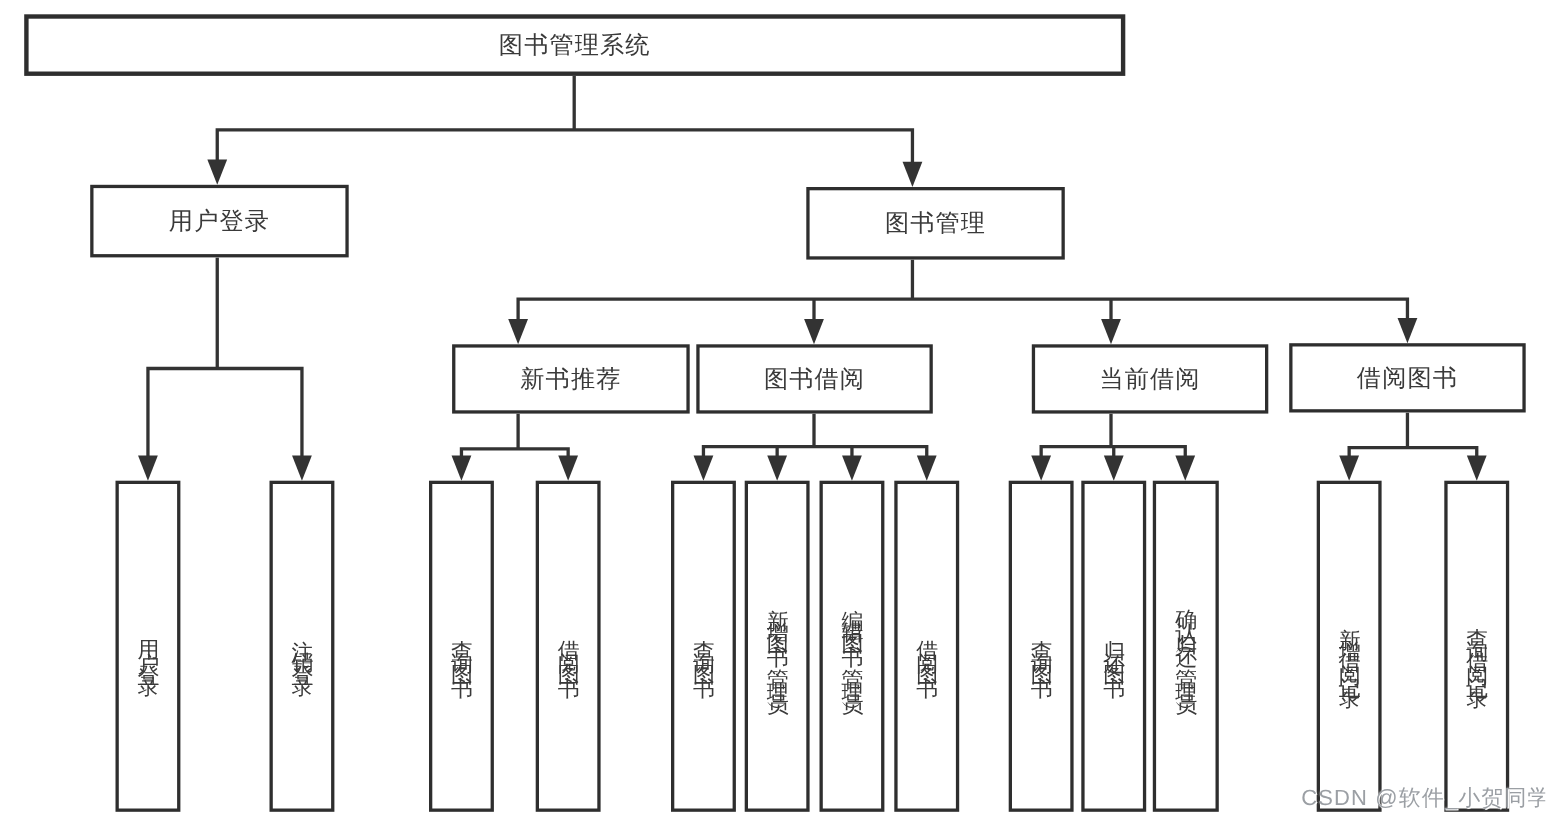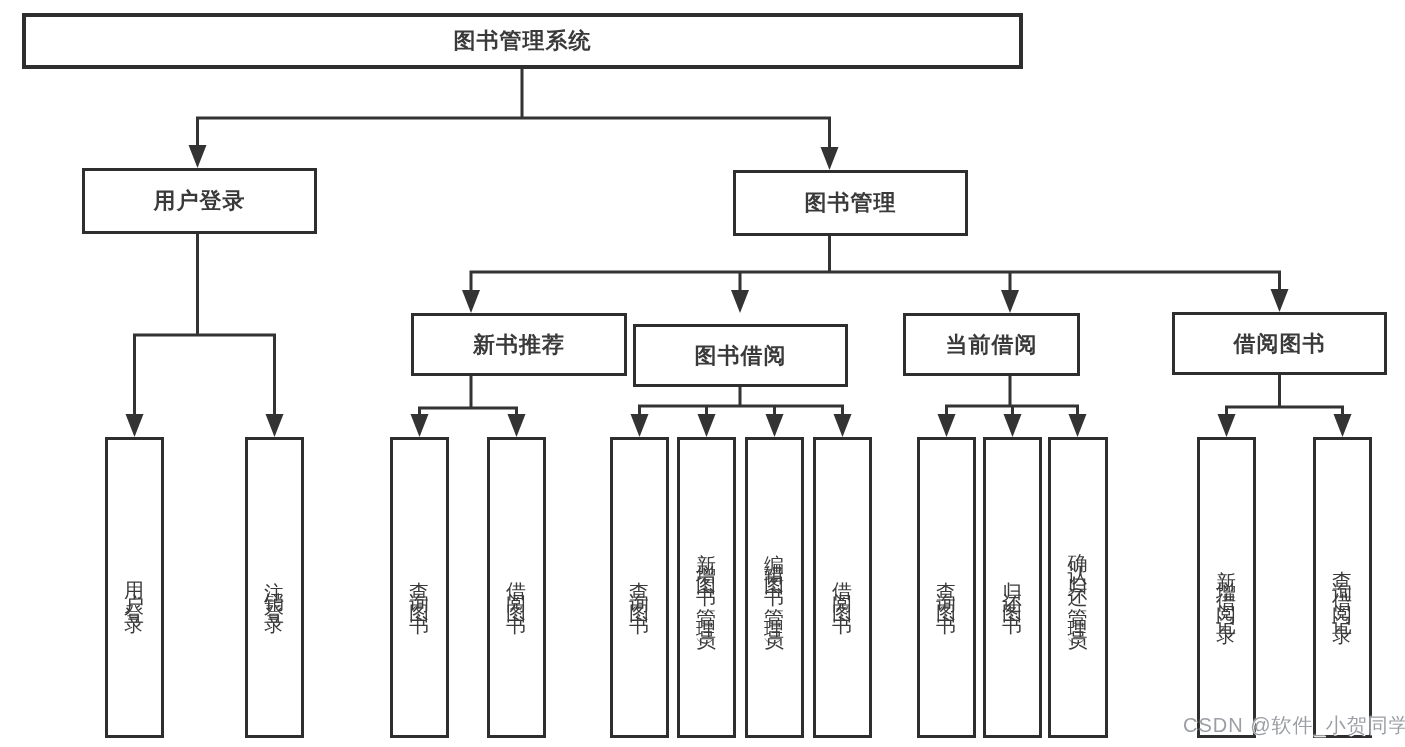--- a/index.html
+++ b/index.html
@@ -26,21 +26,20 @@
     box-sizing: border-box;
     border: 3px solid #2e2e2e;
     background: #ffffff;
     display: flex;
     align-items: center;
     justify-content: center;
     color: #3a3a3a;
     font-size: 22px;
     letter-spacing: 1px;
     z-index: 2;
-    font-weight: bold;
   }
   .box.root {
     border-width: 4px;
   }
   .leaf {
     position: absolute;
     box-sizing: border-box;
     border: 3px solid #2e2e2e;
     background: #ffffff;
     width: 59px;
@@ -122,22 +121,22 @@
       <polygon points="1333.5,414 1351.5,414 1342.5,437"></polygon>
     </g>
   </svg>
 
   <div class="box root" style="left:22px; top:13px; width:1001px; height:56px;">图书管理系统</div>
 
   <div class="box" style="left:82px; top:168px; width:235px; height:66px;">用户登录</div>
   <div class="box" style="left:733px; top:170px; width:235px; height:66px;">图书管理</div>
 
   <div class="box" style="left:372px; top:313px; width:216px; height:63px;margin-left:39px;">新书推荐</div>
-  <div class="box" style="left:633px; top:313px; width:215px; height:63px;margin-top:11px;">图书借阅</div>
-  <div class="box" style="left:903px; top:313px; width:177px; height:63px;">当前借阅</div>
+  <div class="box" style="left:633px; top:313px; width:215px; height:63px;">图书借阅</div>
+  <div class="box" style="left:938px; top:313px; width:215px; height:63px;">当前借阅</div>
   <div class="box" style="left:1172px; top:312px; width:215px; height:63px;">借阅图书</div>
 
   <div class="leaf" style="left:105px;">
     <span>用户登录</span>
   </div>
   <div class="leaf" style="left:245px;">
     <span>注销登录</span>
   </div>
 
   <div class="leaf" style="left:390px;">

